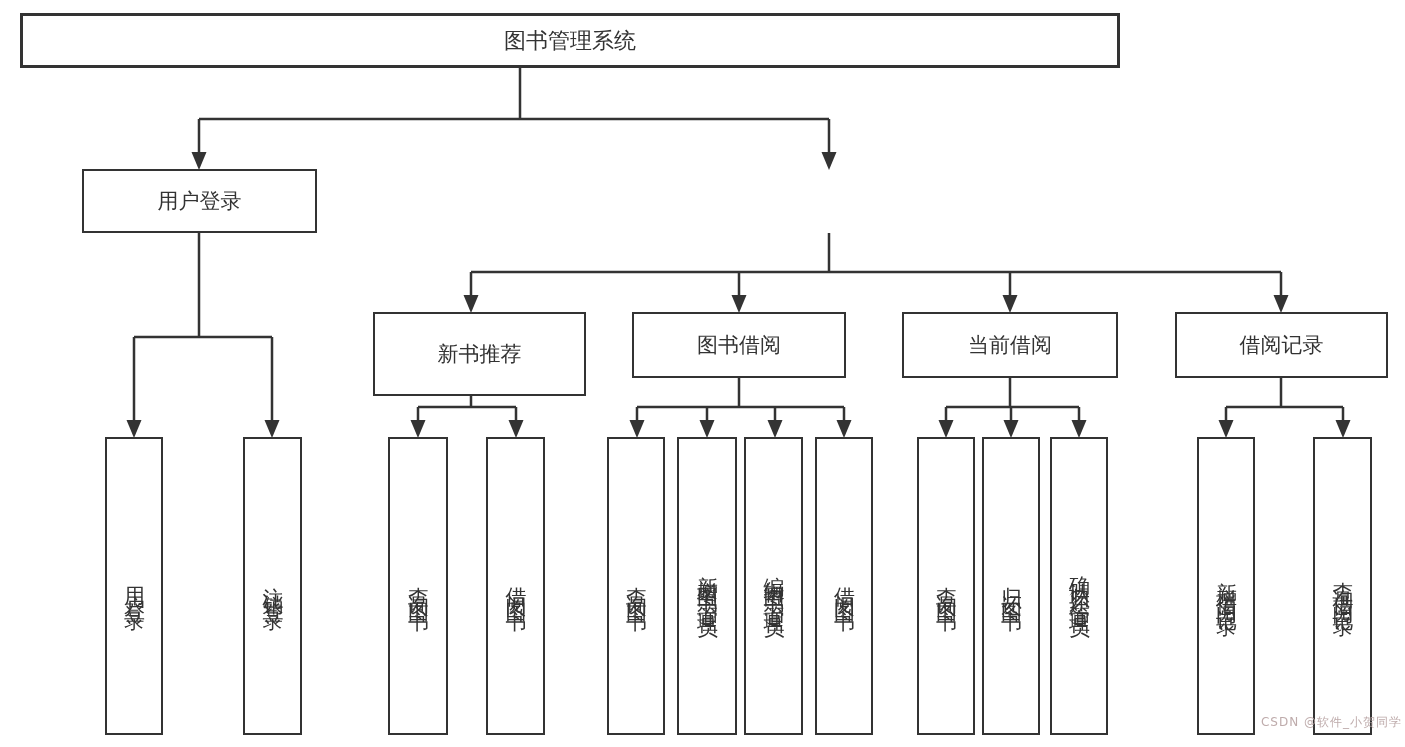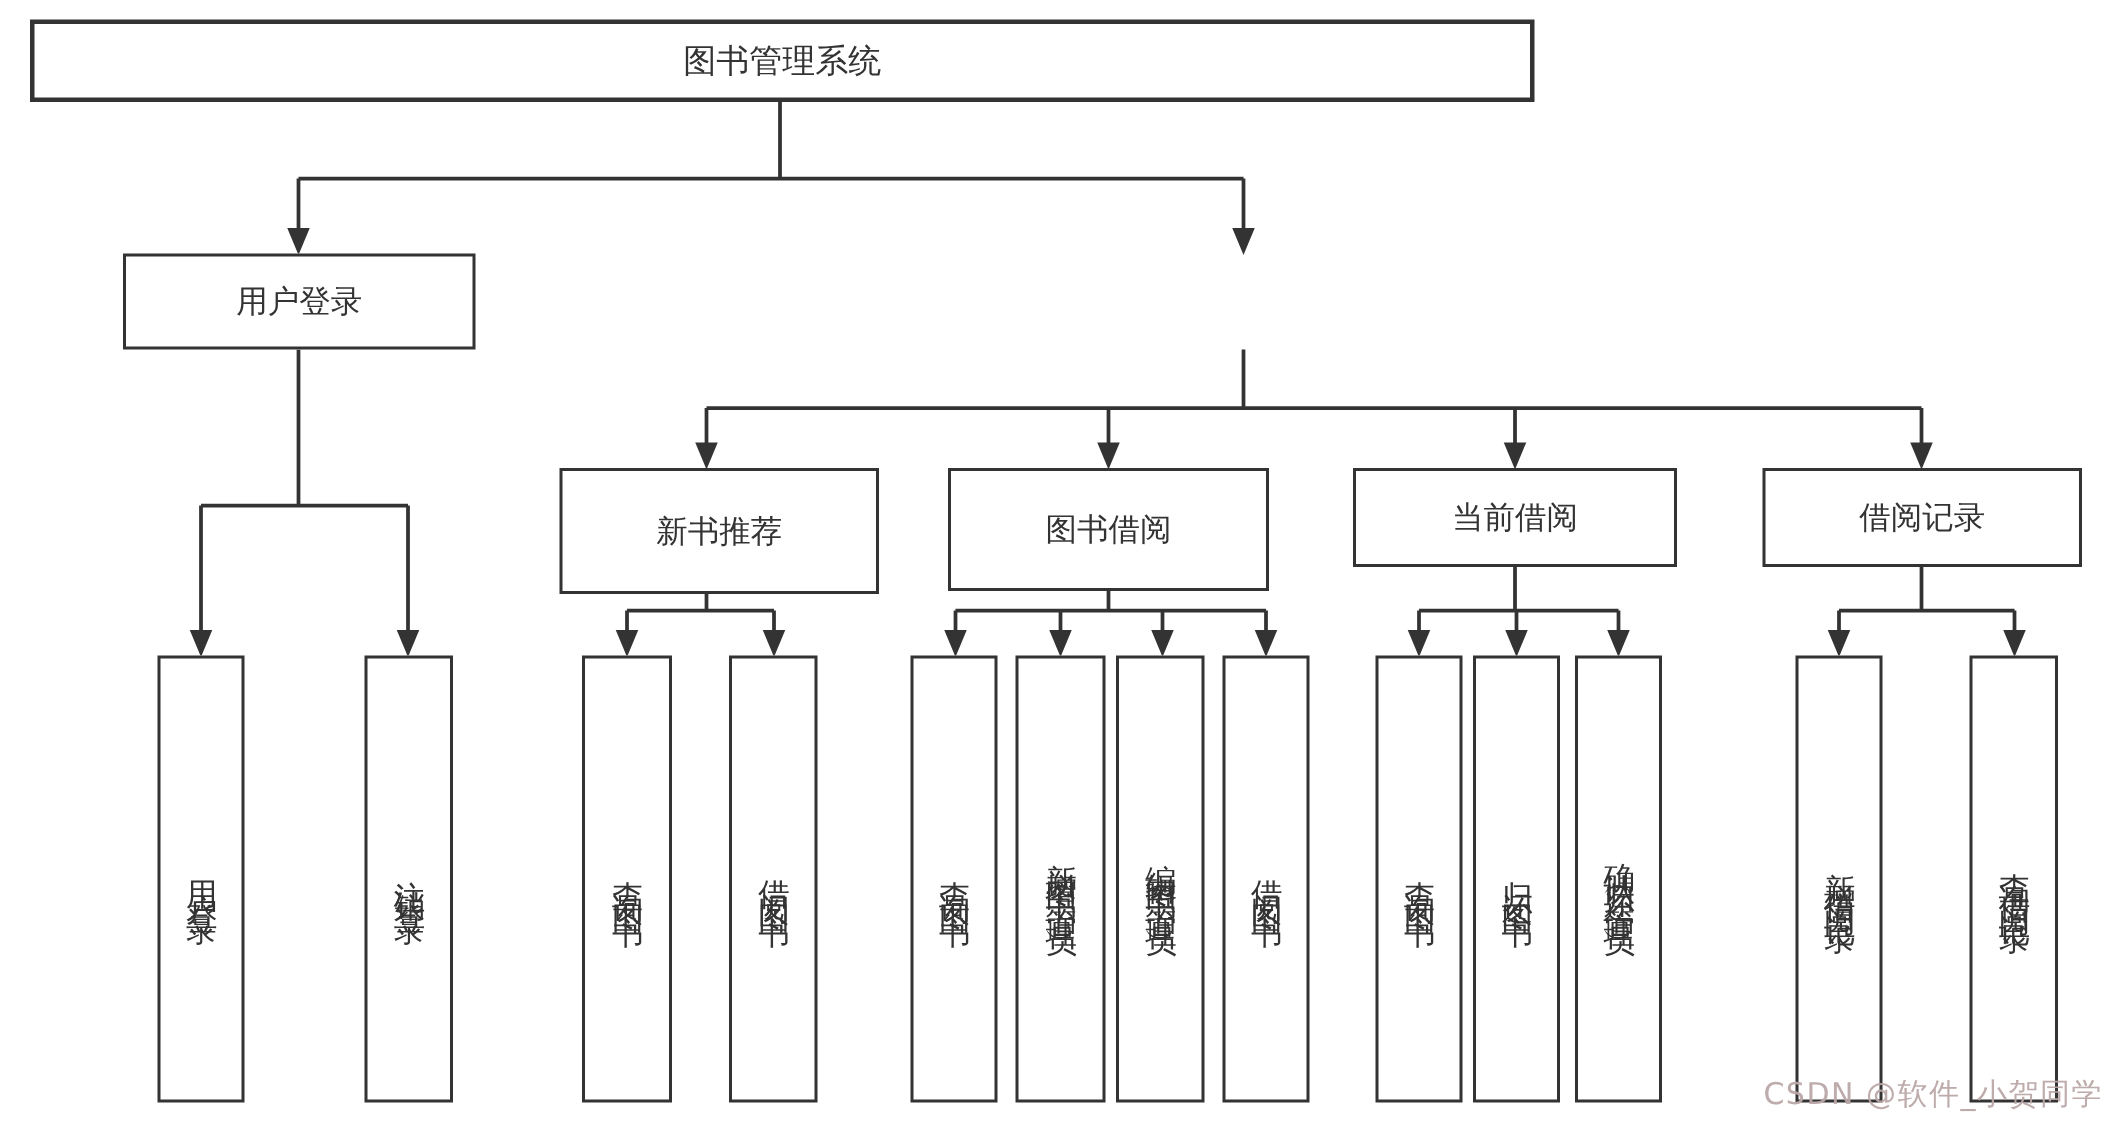--- a/index.html
+++ b/index.html
@@ -28,45 +28,45 @@
   .vnode{
     writing-mode:vertical-rl;
     text-orientation:mixed;
     letter-spacing:8px;
     top:437px;height:298px;
     font-size:21px;
     white-space:normal;
     line-height:1.0;
     padding:6px 0;
   }
-  #n-root{left:20px;top:13px;width:1003px;height:55px;border-width:3px;font-size:22px;}
+  #n-root{left:20px;top:13px;width:1100px;height:55px;border-width:3px;font-size:22px;}
   #n-user-login{left:82px;top:169px;width:235px;height:64px;}
   #n-book-mgmt{left:712px;top:169px;width:235px;height:64px;}
   #n-new-book-rec{left:373px;top:312px;width:213px;height:84px;}
-  #n-book-borrow{left:632px;top:312px;width:214px;height:82px;}
+  #n-book-borrow{left:632px;top:312px;width:214px;height:66px;}
   #n-current-borrow{left:902px;top:312px;width:216px;height:66px;}
   #n-borrow-record{left:1175px;top:312px;width:213px;height:66px;}
   #n-a1{left:105px;width:58px;}
   #n-a2{left:243px;width:59px;}
   #n-b1{left:388px;width:60px;}
   #n-b2{left:486px;width:59px;}
   #n-c1{left:607px;width:58px;}
   #n-c2{left:677px;width:60px;letter-spacing:6px;}
   #n-c3{left:744px;width:59px;letter-spacing:6px;}
   #n-c4{left:815px;width:58px;}
   #n-d1{left:917px;width:58px;}
   #n-d2{left:982px;width:58px;}
   #n-d3{left:1050px;width:58px;letter-spacing:6px;}
   #n-e1{left:1197px;width:58px;letter-spacing:7px;}
   #n-e2{left:1313px;width:59px;letter-spacing:7px;}
   .watermark{
     position:absolute;
-    right:3px;bottom:4px;
+    right:3px;bottom:16px;
     z-index:5;
-    font-size:20px;
+    font-size:12px;
     color:rgba(186,166,166,0.95);
     letter-spacing:1px;
   }
 </style>
 </head>
 <body>
 
 <div class="canvas">
 
   <svg class="edges" viewBox="0 0 1405 747" xmlns="http://www.w3.org/2000/svg">

